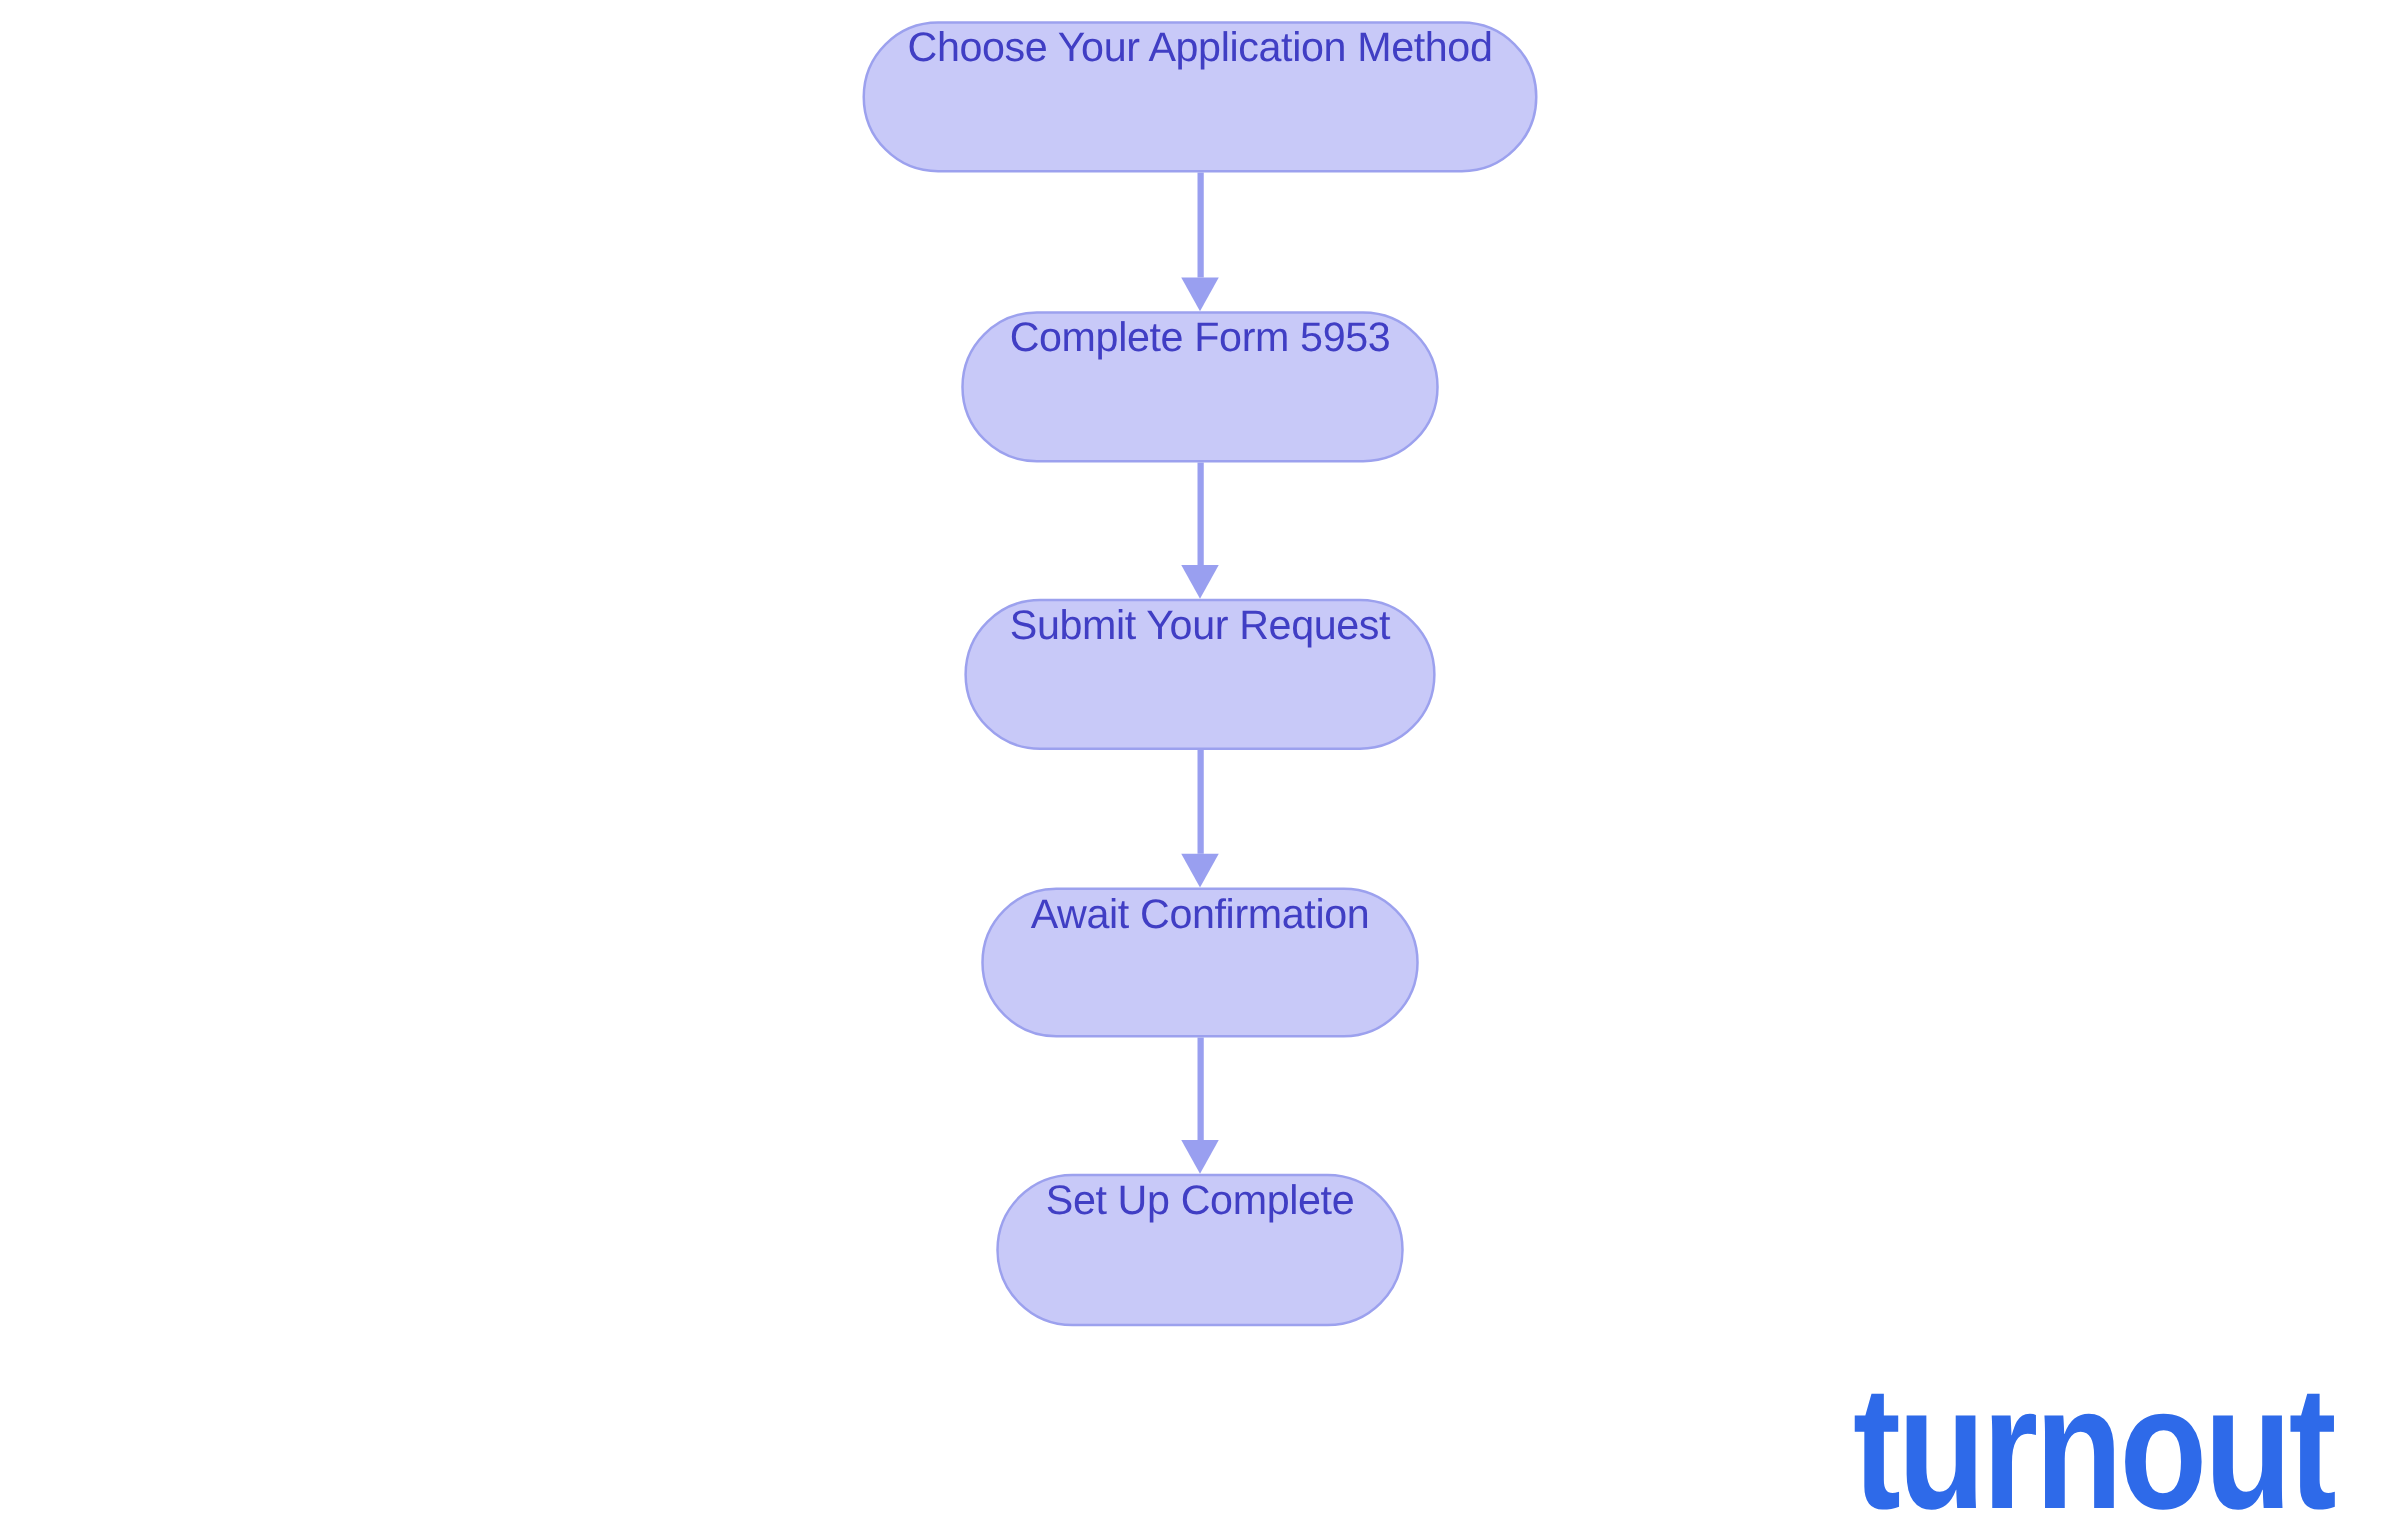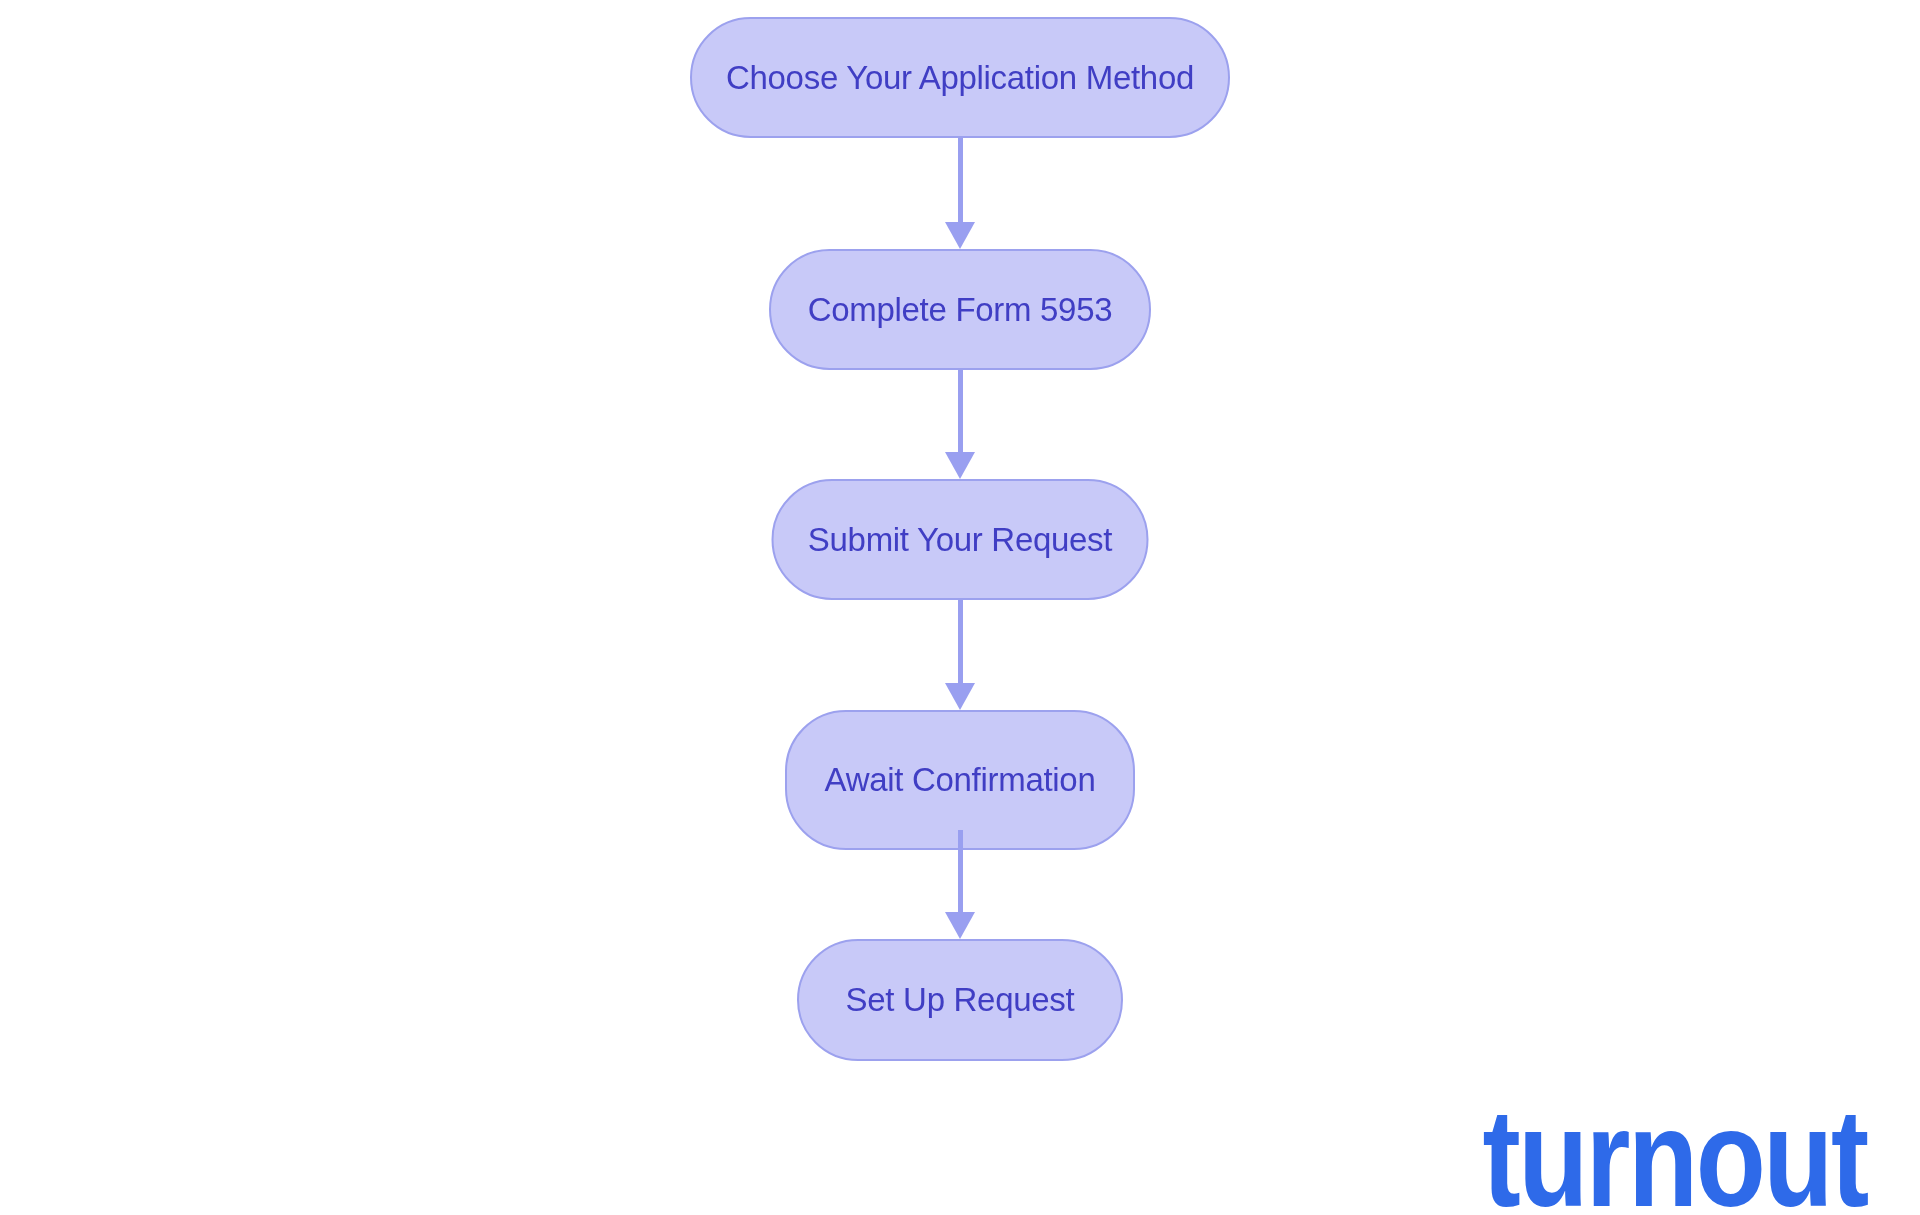--- a/index.html
+++ b/index.html
@@ -24,31 +24,30 @@
   }
   .node {
     position: absolute;
     left: 960px;
     transform: translateX(-50%);
     height: 121px;
     background: var(--node-fill);
     border: 2px solid var(--node-border);
     border-radius: 61px;
     display: flex;
-    align-items: center;
     justify-content: center;
     white-space: nowrap;
     color: var(--node-text);
     font-size: 33px;
     letter-spacing: -0.3px;
   }
   .n1 { top: 17px;  width: 540px; }
   .n2 { top: 249px; width: 382px; }
   .n3 { top: 479px; width: 377px; }
-  .n4 { top: 710px; width: 350px; height: 140px; }
+  .n4 { top: 710px; width: 350px; height: 120px; }
   .n5 { top: 939px; width: 326px; height: 122px; }
 
   .arrow {
     position: absolute;
     left: 960px;
     transform: translateX(-50%);
     display: flex;
     flex-direction: column;
     align-items: center;
   }
@@ -117,18 +116,18 @@
   <div class="node n4">
     <span>Await Confirmation</span>
   </div>
 
   <div class="arrow a4">
     <div class="shaft"></div>
     <div class="head"></div>
   </div>
 
   <div class="node n5">
-    <span>Set Up Request</span>
+    <span>Set Up Complete</span>
   </div>
 
   <div class="logo">turnout</div>
 
 </div>
 
 </body></html>

